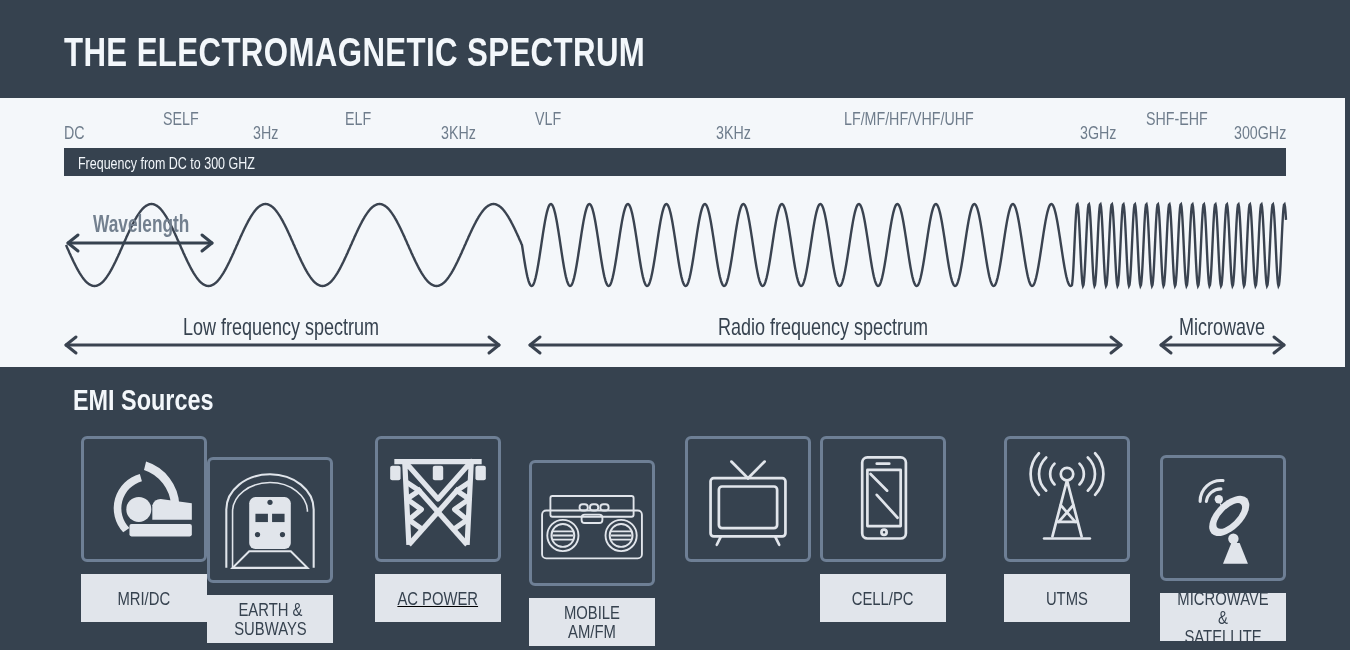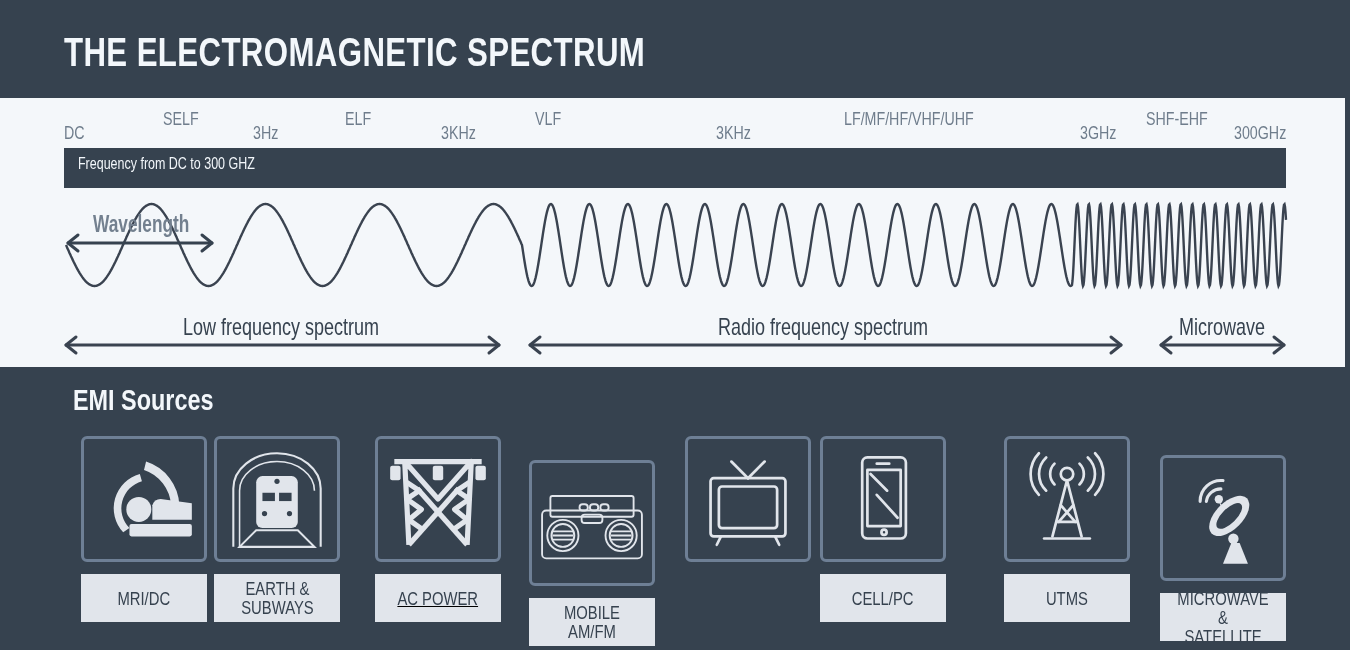--- a/index.html
+++ b/index.html
@@ -18,21 +18,21 @@
   }
   #panel {
     position: absolute; left: 0; top: 98px; width: 1345px; height: 269px;
     background: #f4f7fa;
   }
   .freq-label {
     position: absolute; color: #6f7d8c; font-size: 19px;
     transform: scaleX(0.75); transform-origin: left top; white-space: nowrap;
   }
   #freq-bar {
-    position: absolute; left: 64px; top: 148px; width: 1222px; height: 40px;
+    position: absolute; left: 64px; top: 148px; width: 1222px; height: 28px;
     background: #36424f;
   }
   #freq-bar-text {
     position: absolute; left: 14px; top: 7px; color: #f3f7fb; font-size: 16px;
     transform: scaleX(0.78); transform-origin: left top; white-space: nowrap;
   }
   #wave-svg { position: absolute; left: 0; top: 190px; }
   #wavelength-label {
     position: absolute; left: 93px; top: 210px; color: #73808f;
     font-size: 24px; font-weight: bold;
@@ -135,21 +135,21 @@
         <path d="M58 56 Q60 50 66 50 L96 54 L96 70 L58 70 Z"></path>
         <rect x="36" y="74" width="60" height="12" rx="2"></rect>
       </g>
     </svg>
   </div>
   <div class="src-label">
       <span>MRI/DC</span>
     </div>
 </div>
 
-<div class="source" style="left:214px;">
+<div class="source" style="left:207px;margin-top:21px;">
   <div class="icon-box">
     <svg viewBox="0 0 100 100">
       <path d="M8 96 L8 40 A42 34 0 0 1 92 40 L92 96" fill="none" stroke="#e1e5eb" stroke-width="2"></path>
       <path d="M14 96 L14 42 A36 28 0 0 1 86 42" fill="none" stroke="#e1e5eb" stroke-width="1.5"></path>
       <rect x="30" y="28" width="40" height="50" rx="6" fill="#e1e5eb"></rect>
       <circle cx="50" cy="33" r="2.5" fill="#36424f"></circle>
       <rect x="36" y="44" width="12" height="8" fill="#36424f"></rect>
       <rect x="52" y="44" width="12" height="8" fill="#36424f"></rect>
       <circle cx="38" cy="64" r="2.5" fill="#36424f"></circle>
       <circle cx="62" cy="64" r="2.5" fill="#36424f"></circle>

